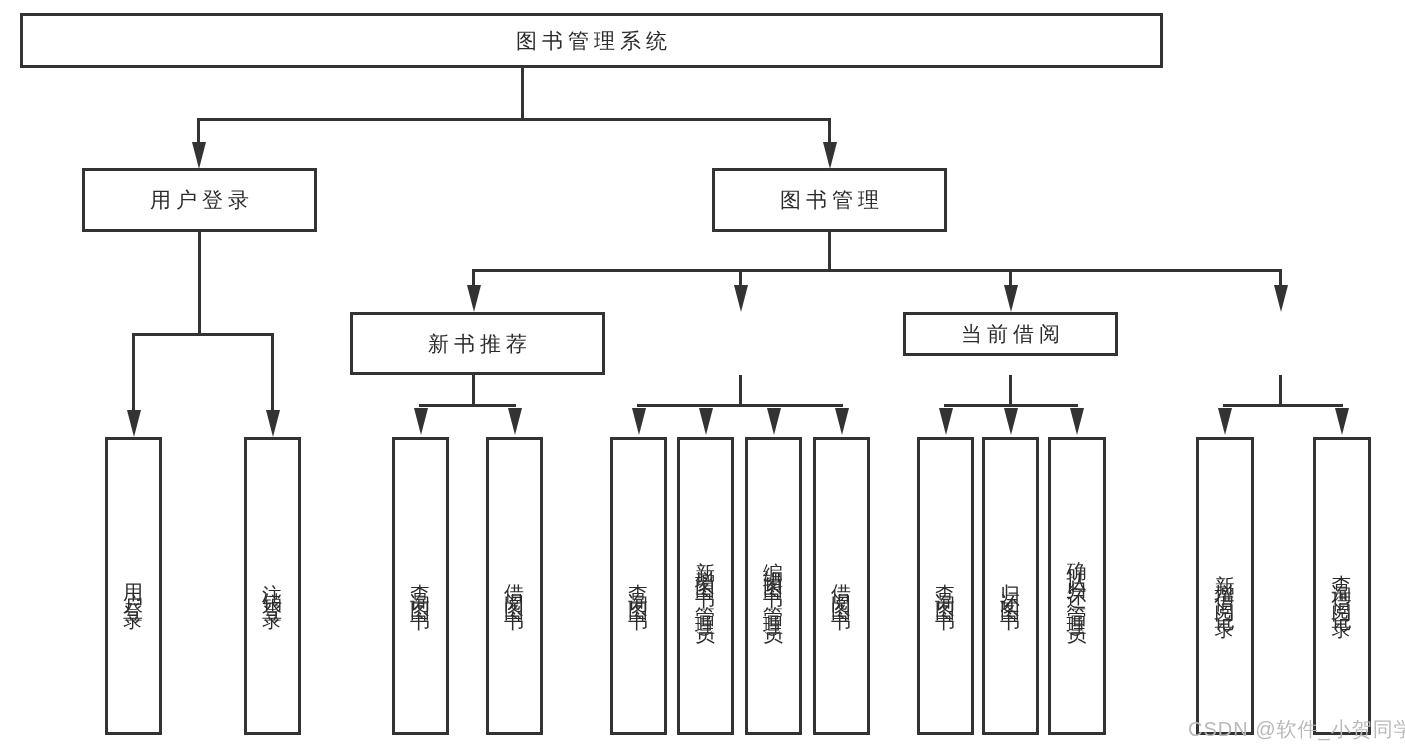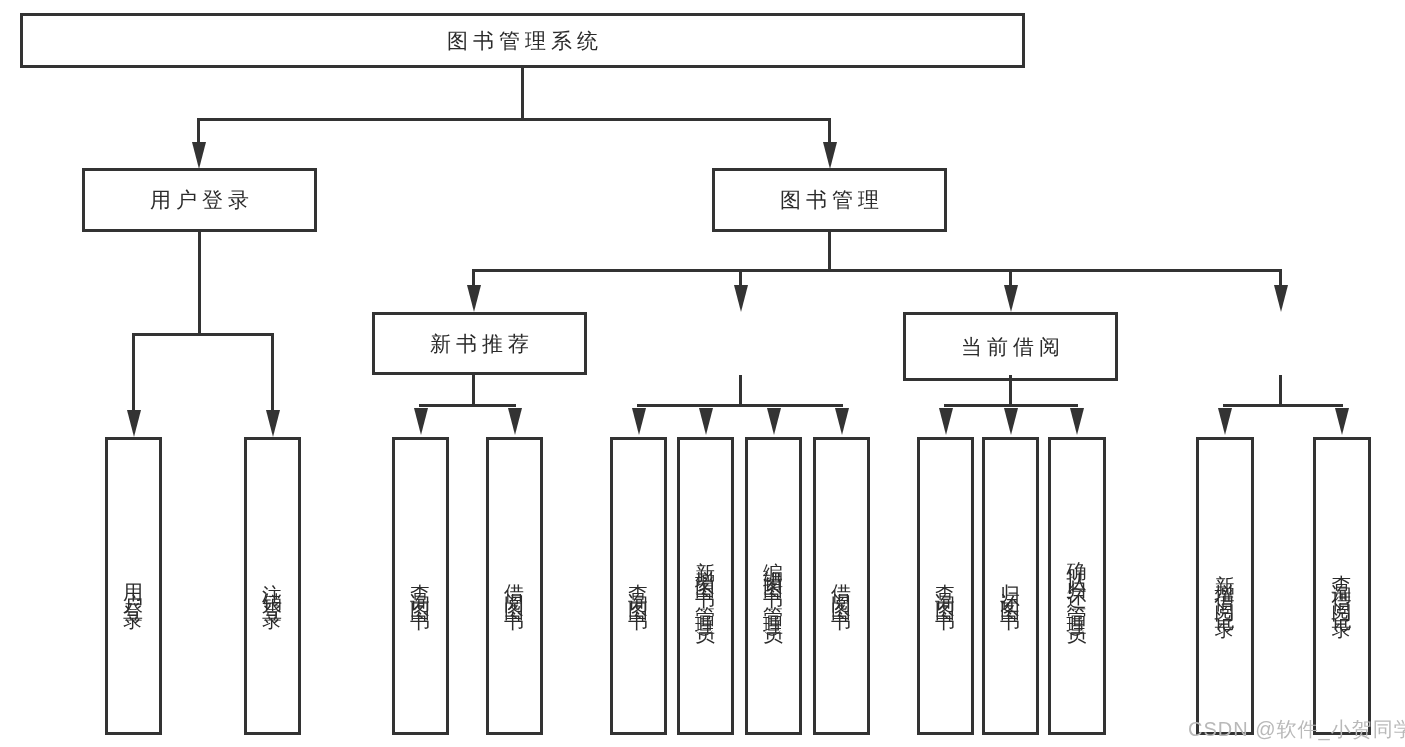--- a/index.html
+++ b/index.html
@@ -18,27 +18,27 @@
          border-left:7px solid transparent;border-right:7px solid transparent;
          border-top:27px solid var(--line,#333);transform:translateX(-50%)}
   .watermark{position:absolute;left:1188px;top:716px;font-size:20px;
              color:var(--watermark,#b9b9b9);letter-spacing:1px;white-space:nowrap}
 </style>
 </head>
 <body>
 
 <div class="canvas">
 
-  <div class="node h" style="left:20px;top:13px;width:1005px;height:55px">图书管理系统</div>
+  <div class="node h" style="left:20px;top:13px;width:1143px;height:55px">图书管理系统</div>
 
   <div class="node h" style="left:82px;top:168px;width:235px;height:64px">用户登录</div>
   <div class="node h" style="left:712px;top:168px;width:235px;height:64px">图书管理</div>
 
-  <div class="node h" style="left:372px;top:312px;width:215px;height:63px">新书推荐</div>
-  <div class="node h" style="left:903px;top:312px;width:215px;height:69px">当前借阅</div>
+  <div class="node h" style="left:350px;top:312px;width:255px;height:63px">新书推荐</div>
+  <div class="node h" style="left:903px;top:312px;width:215px;height:44px">当前借阅</div>
 
   <div class="node" style="left:105px;top:437px;width:57px;height:298px">
     <span class="vtext">用户登录</span>
   </div>
   <div class="node" style="left:244px;top:437px;width:57px;height:298px">
     <span class="vtext">注销登录</span>
   </div>
 
   <div class="node" style="left:392px;top:437px;width:57px;height:298px">
     <span class="vtext">查询图书</span>

